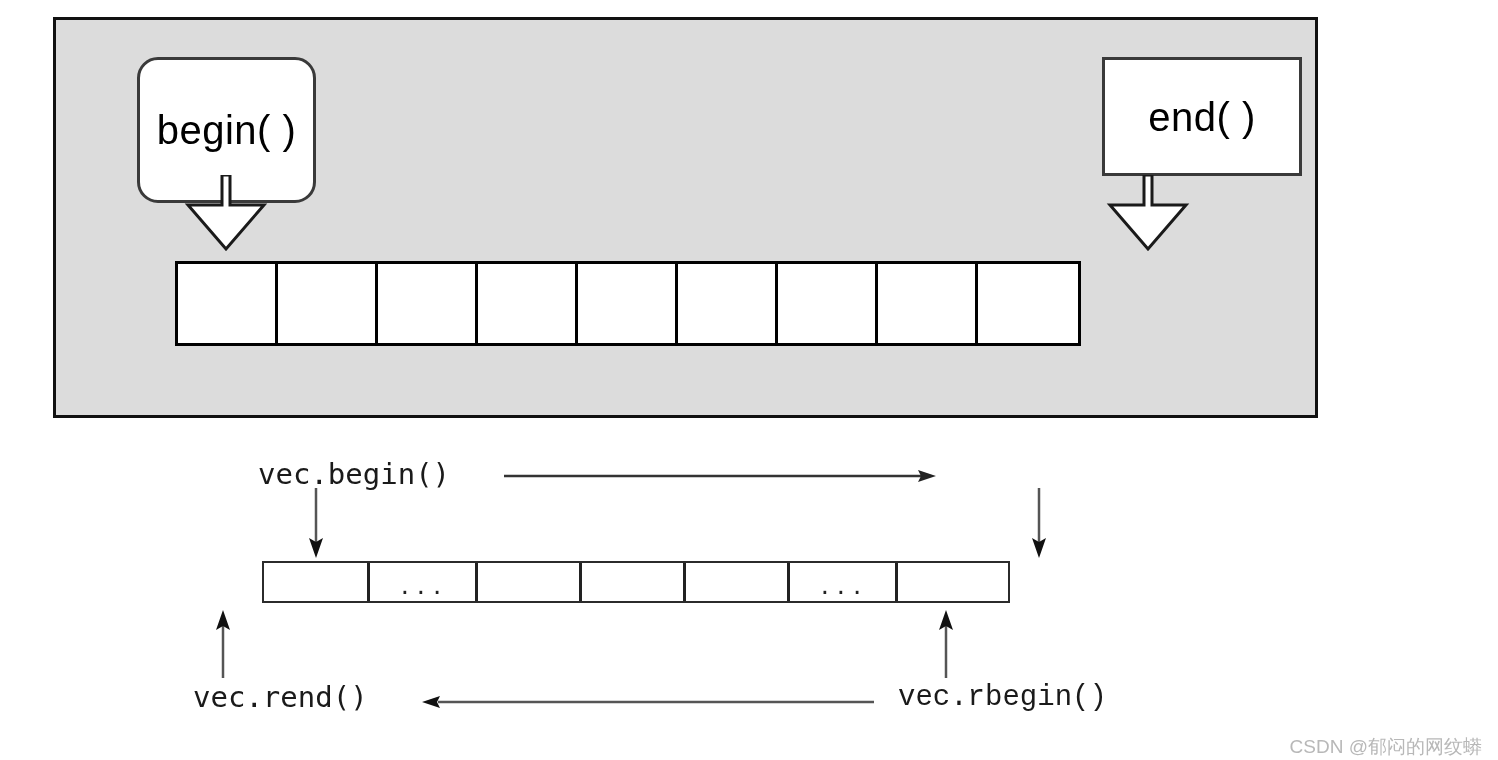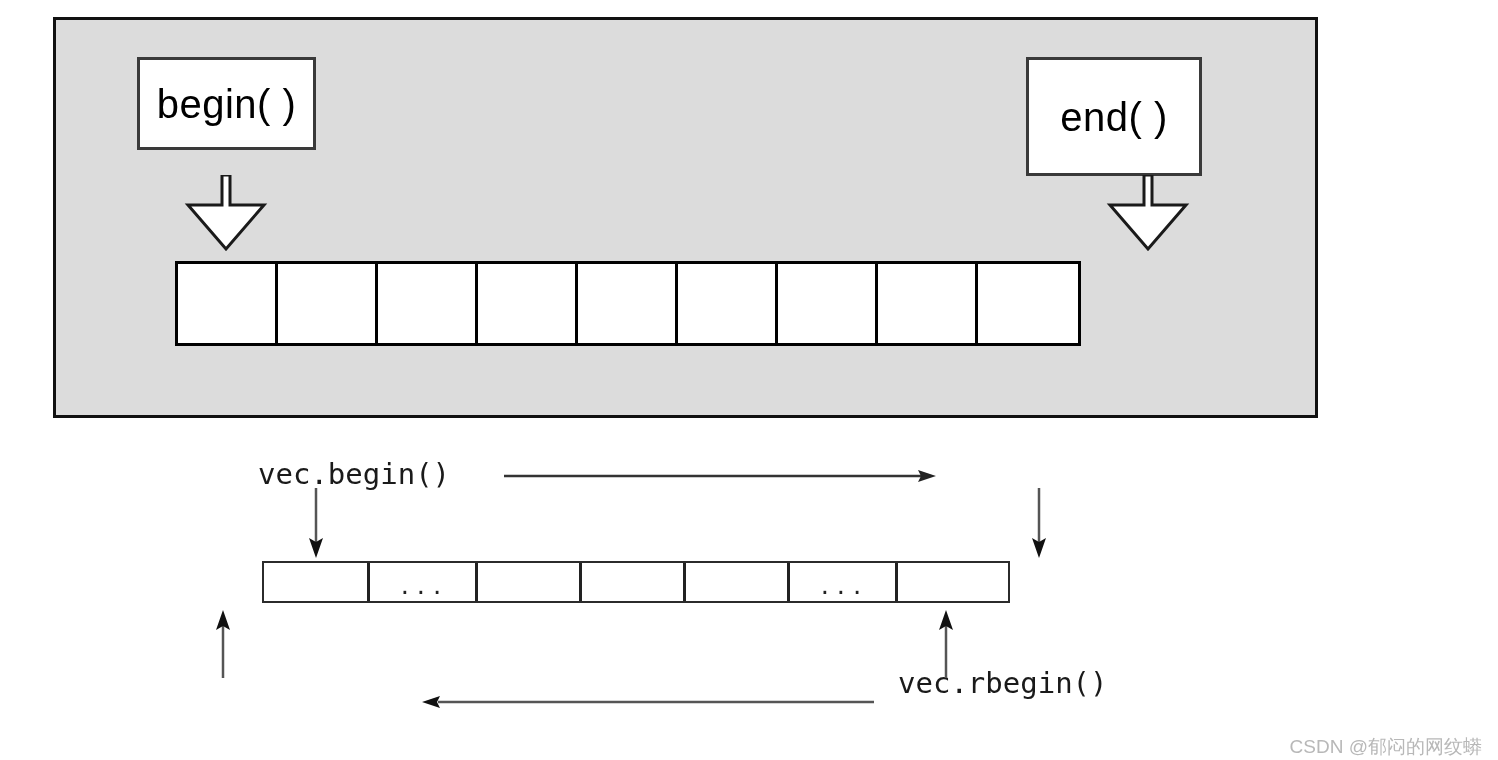--- a/index.html
+++ b/index.html
@@ -42,26 +42,27 @@
     color: #000000;
     letter-spacing: 0.5px;
     line-height: 1;
     white-space: nowrap;
   }
 
   #begin-box {
     left: 81px;
     top: 37px;
     width: 179px;
-    height: 93px;
+    height: 146px;
+    border-radius: 21px;
   }
   #end-box {
-    left: 970px;
+    left: 1046px;
     top: 37px;
-    width: 176px;
+    width: 200px;
     height: 119px;
   }
 
   .block-arrow {
     position: absolute;
     width: 84px;
     height: 78px;
   }
   #begin-arrow { left: 128px; top: 155px; }
   #end-arrow   { left: 1050px; top: 155px; }
@@ -99,21 +100,21 @@
     position: absolute;
     font-family: "DejaVu Sans Mono", "Liberation Mono", monospace;
     font-size: 29px;
     color: #1a1a1a;
     white-space: nowrap;
     line-height: 1;
   }
   #lbl-vec-begin { left: 258px; top: 30px; }
   #lbl-vec-end   { left: 946px; top: 30px; }
   #lbl-vec-rend  { left: 193px; top: 253px; }
-  #lbl-vec-rbegin{ left: 898px; top: 239px; }
+  #lbl-vec-rbegin{ left: 898px; top: 253px; font-family: Liberation Mono, monospace; }
 
   
   #bottom-cells {
     position: absolute;
     left: 262px;
     top: 131px;
     height: 38px;
     display: flex;
     border: 2px solid #2b2b2b;
     background: #ffffff;
@@ -181,20 +182,21 @@
     <div class="cell"></div>
   </div>
 
 </div>
 
 <div id="bottom-panel">
 
   <span class="mono-label" id="lbl-vec-begin">vec.begin()</span>
 
 
+  <span class="mono-label" id="lbl-vec-rend">vec.rend()</span>
 
   <span class="mono-label" id="lbl-vec-rbegin">vec.rbegin()</span>
 
   <svg class="thin-svg" style="left:500px; top:36px; width:440px; height:20px;" viewBox="0 0 440 20">
     <line x1="4" y1="10" x2="424" y2="10" stroke="#333333" stroke-width="2.5"></line>
     <path d="M436 10 L418 4 L421 10 L418 16 Z" fill="#222222"></path>
   </svg>
 
   <svg class="thin-svg" style="left:305px; top:58px; width:22px; height:72px;" viewBox="0 0 22 72">
     <line x1="11" y1="0" x2="11" y2="56" stroke="#555555" stroke-width="2.5"></line>

